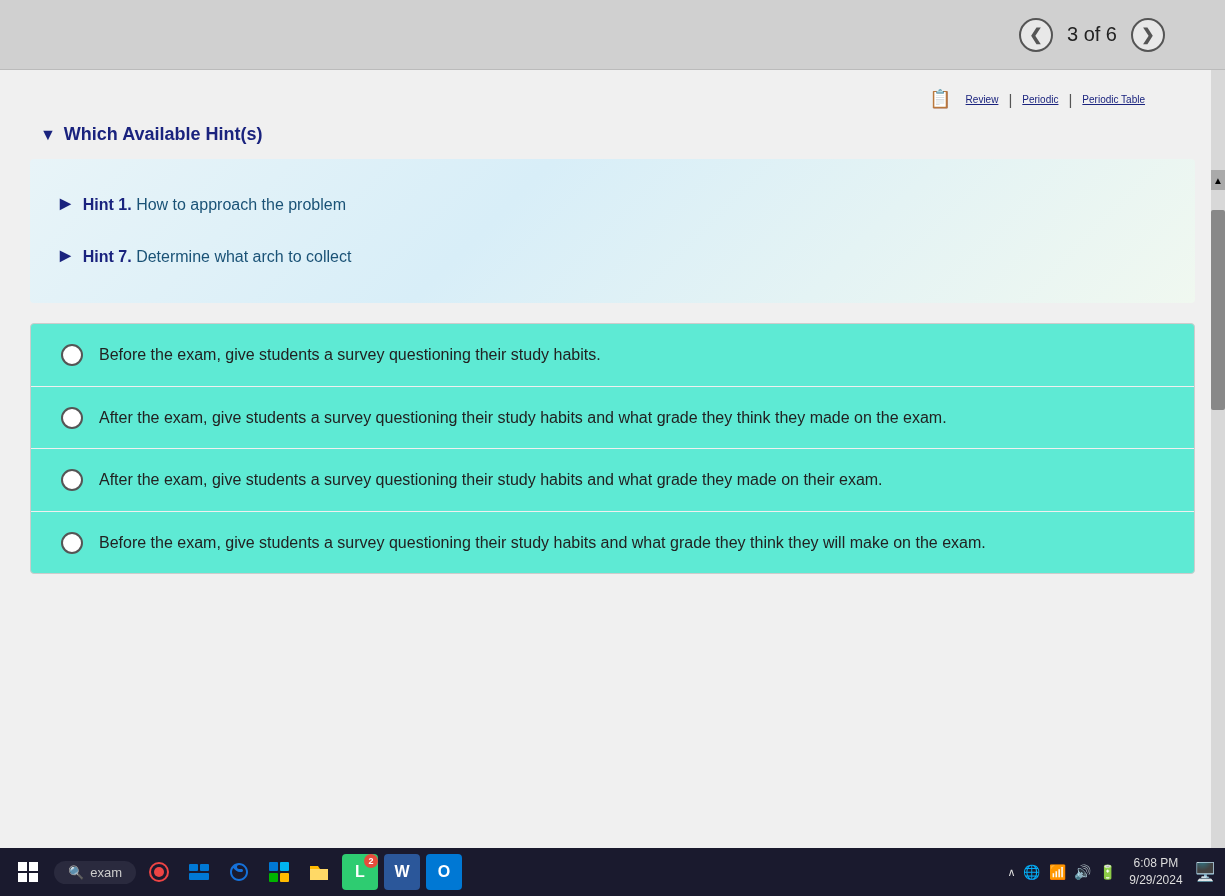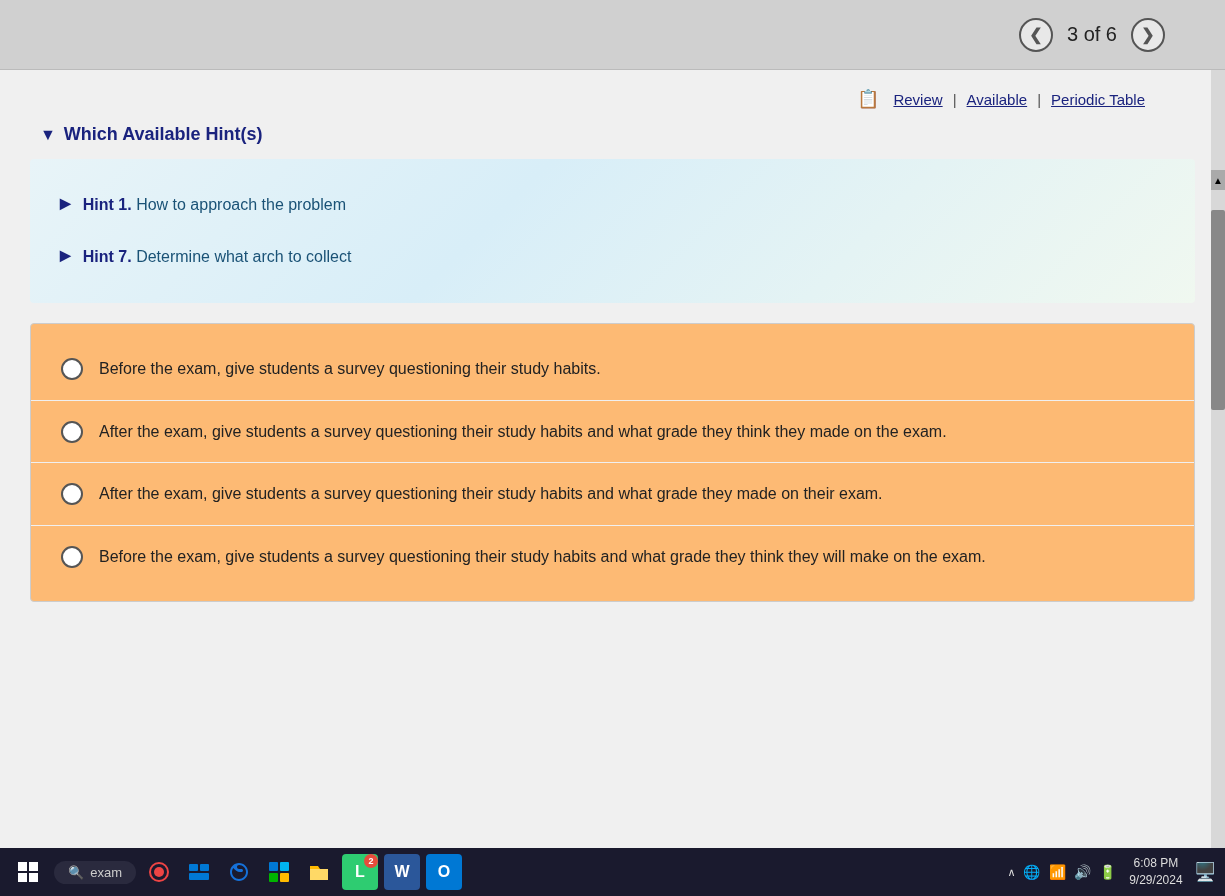--- a/index.html
+++ b/index.html
@@ -69,21 +69,21 @@
       align-items: center;
       padding: 18px 80px 10px 0;
       gap: 10px;
       font-size: 15px;
     }
 
     .resource-link {
       color: #1a237e;
       text-decoration: underline;
       cursor: pointer;
-      font-size: 15px;
+      font-size: 10px;
     }
 
     .resource-separator {
       color: #555;
       font-size: 15px;
     }
 
     .book-icon {
       color: #1a237e;
       font-size: 18px;
@@ -149,25 +149,25 @@
     }
 
     .hint-item-text strong {
       color: #1a237e;
       font-weight: bold;
       margin-top: 8px;
     }
 
     
     .answers-container {
-      background: #fdba74;
+      background: #5eead4;
       margin: 10px 30px 10px 30px;
       border: 1px solid #ccc;
       border-radius: 4px;
-      padding: 14px 0;
+      padding: 0 0;
     }
 
     .answer-option {
       display: flex;
       align-items: flex-start;
       gap: 16px;
       padding: 18px 30px;
       cursor: pointer;
       border-bottom: 1px solid #f0f0f0;
     }
@@ -318,21 +318,21 @@
     <div class="nav-arrow">❯</div>
   </div>
 </div>
 
 <div class="main-content">
 
   <div class="resource-links">
     <span class="book-icon">📋</span>
     <a class="resource-link">Review</a>
     <span class="resource-separator">|</span>
-    <a class="resource-link">Available</a>
+    <a class="resource-link">Periodic</a>
     <span class="resource-separator">|</span>
     <a class="resource-link">Periodic Table</a>
   </div>
 
 
   <div class="hint-toggle">
     <span class="hint-toggle-arrow">▼</span>
     <span class="hint-toggle-label">Which Available Hint(s)</span>
   </div>
 

